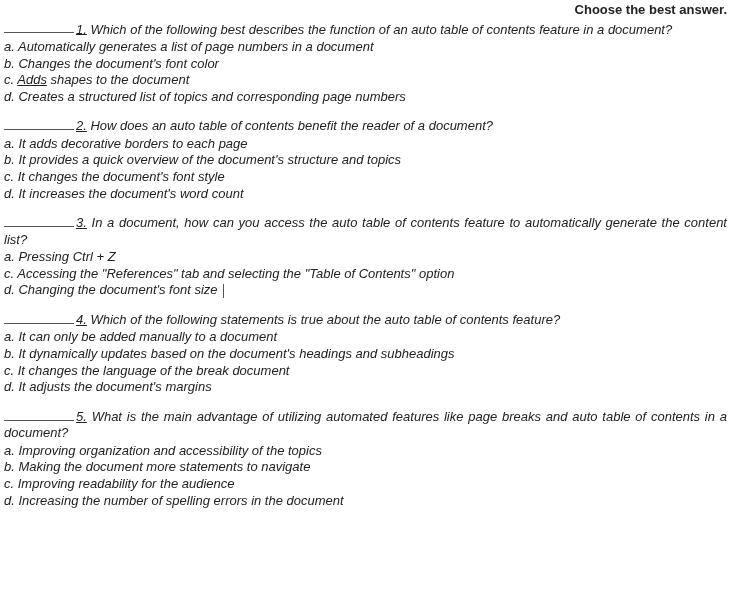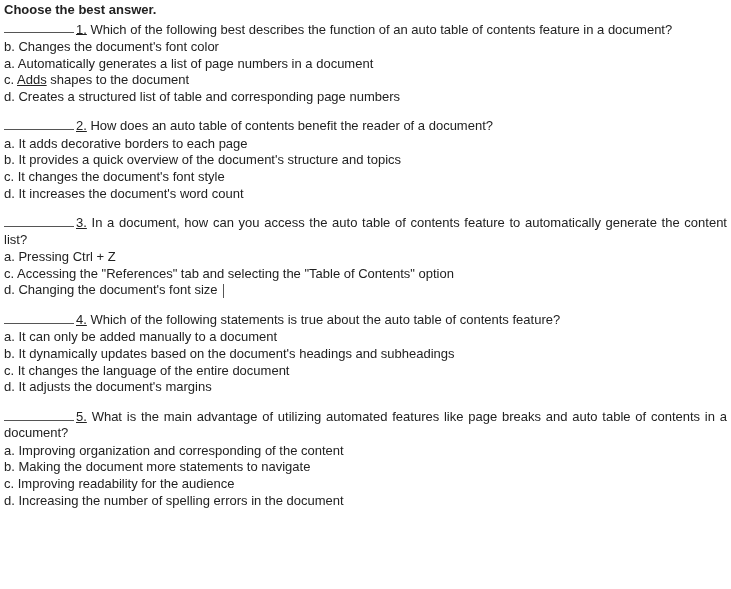--- a/index.html
+++ b/index.html
@@ -6,22 +6,22 @@
   body{
     width:731px;height:589px;
     font-family:"Century Gothic","Segoe UI",Arial,sans-serif;
     font-size:13px;
     color:#222;
     line-height:1.28;
     padding:2px 4px 0 4px;
     box-sizing:border-box;
     overflow:hidden;
   }
-  .title{font-weight:700;margin:0 0 2px 0;}
-  .q{margin-top:12px;text-align:justify;}
+  .title{font-weight:700;margin:0 0 2px 0;text-align:right;}
+  .q{margin-top:12px;text-align:justify;font-style:italic;}
   .q:first-of-type{margin-top:0;}
   .blank{
     display:inline-block;
     width:70px;
     border-bottom:1px solid #555;
     vertical-align:baseline;
     margin-right:2px;
     height:0.9em;
   }
   .num{text-decoration:underline;}
@@ -38,24 +38,24 @@
 </style>
 </head>
 <body>
 
 <p class="title">Choose the best answer.</p>
 
 <div id="quiz">
     <div class="q">
       <div><span class="blank"></span><span class="num">1.</span><span> Which of the following best describes the function of an auto table of contents feature in a document?</span></div>
       <div class="opts">
+        <p class="opt">a. Automatically generates a list of page numbers in a document</p>
         <p class="opt">b. Changes the document's font color</p>
-        <p class="opt">a. Automatically generates a list of page numbers in a document</p>
         <p class="opt">c. <span class="u">Adds</span> shapes to the document</p>
-        <p class="opt">d. Creates a structured list of table and corresponding page numbers</p>
+        <p class="opt">d. Creates a structured list of topics and corresponding page numbers</p>
       </div>
     </div>
     <div class="q">
       <div><span class="blank"></span><span class="num">2.</span><span> How does an auto table of contents benefit the reader of a document?</span></div>
       <div class="opts">
         <p class="opt">a. It adds decorative borders to each page</p>
         <p class="opt">b. It provides a quick overview of the document's structure and topics</p>
         <p class="opt">c. It changes the document's font style</p>
         <p class="opt">d. It increases the document's word count</p>
       </div>
@@ -66,26 +66,26 @@
         <p class="opt">a. Pressing Ctrl + Z</p>
         <p class="opt">c. Accessing the "References" tab and selecting the "Table of Contents" option</p>
         <p class="opt">d. Changing the document's font size <span class="cursor"></span></p>
       </div>
     </div>
     <div class="q">
       <div><span class="blank"></span><span class="num">4.</span><span> Which of the following statements is true about the auto table of contents feature?</span></div>
       <div class="opts">
         <p class="opt">a. It can only be added manually to a document</p>
         <p class="opt">b. It dynamically updates based on the document's headings and subheadings</p>
-        <p class="opt">c. It changes the language of the entire document</p>
+        <p class="opt">c. It changes the language of the break document</p>
         <p class="opt">d. It adjusts the document's margins</p>
       </div>
     </div>
     <div class="q">
       <div><span class="blank"></span><span class="num">5.</span><span> What is the main advantage of utilizing automated features like page breaks and auto table of contents in a document?</span></div>
       <div class="opts">
-        <p class="opt">a. Improving organization and corresponding of the content</p>
+        <p class="opt">a. Improving organization and accessibility of the topics</p>
         <p class="opt">b. Making the document more statements to navigate</p>
         <p class="opt">c. Improving readability for the audience</p>
         <p class="opt">d. Increasing the number of spelling errors in the document</p>
       </div>
     </div>
   </div>
 
 </body></html>

